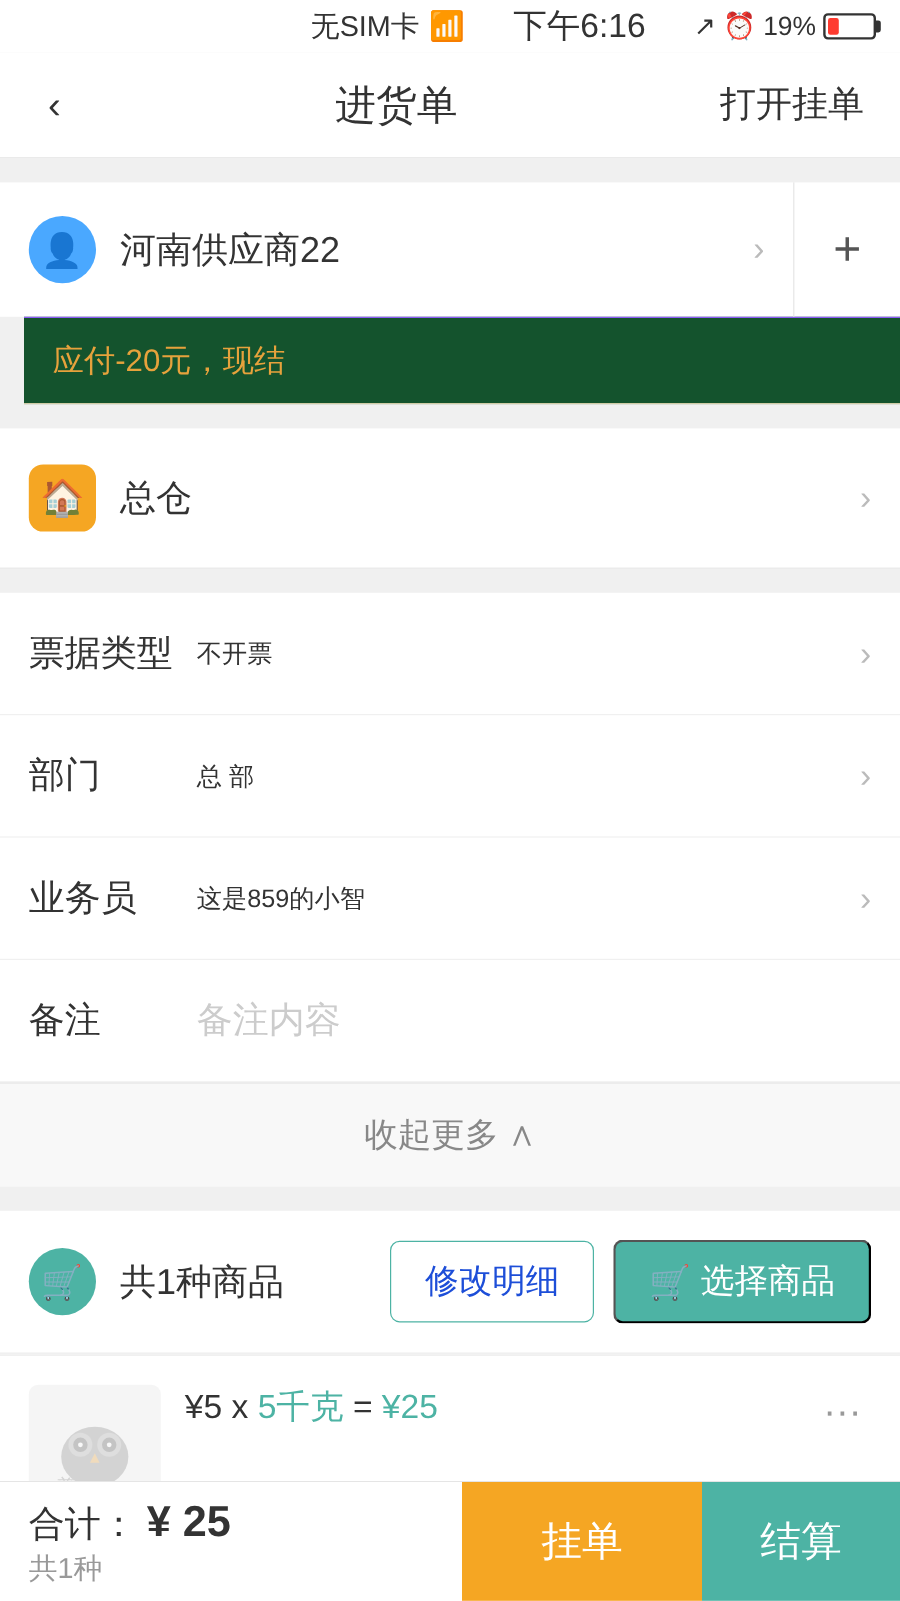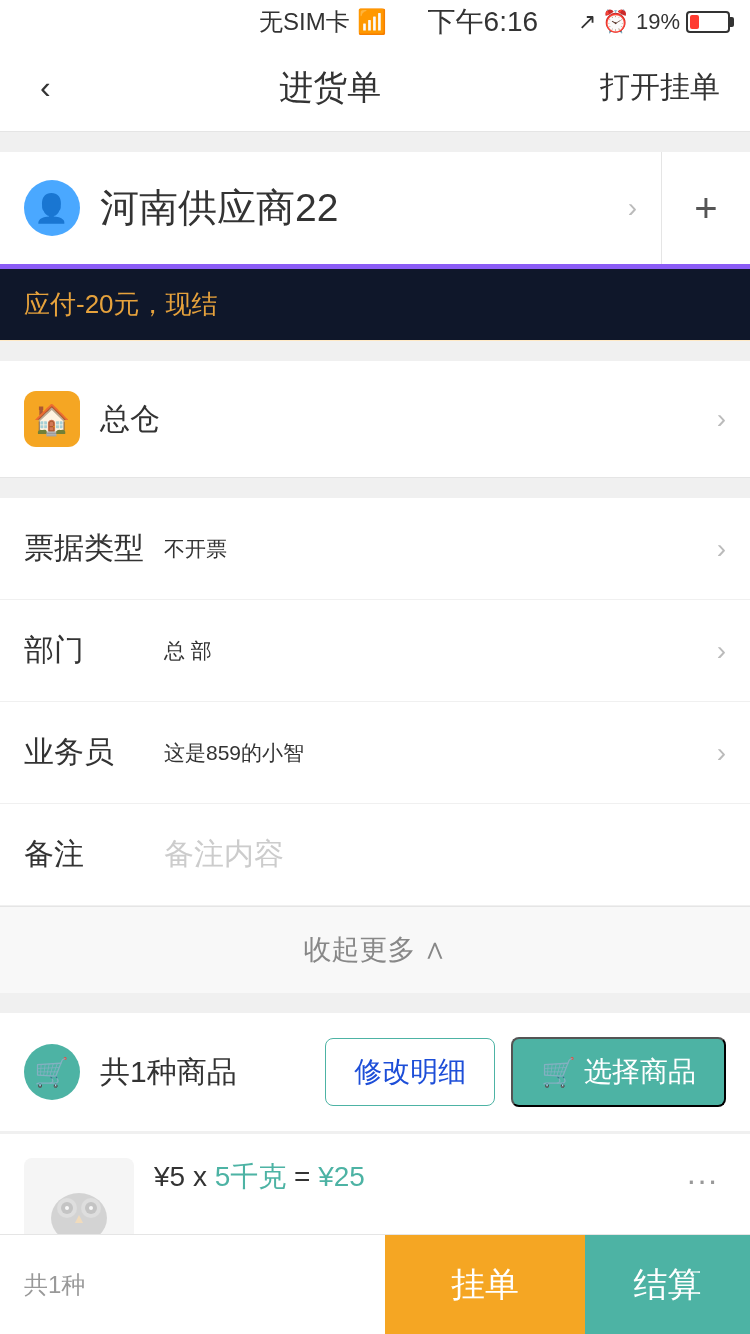--- a/index.html
+++ b/index.html
@@ -89,45 +89,46 @@
       border-right: 1px solid #e5e5e5;
       cursor: pointer;
     }
     .supplier-avatar {
       width: 56px; height: 56px; border-radius: 50%; background: #4aa8ff;
       display: flex; align-items: center; justify-content: center;
       font-size: 28px; color: #fff; margin-right: 20px; flex-shrink: 0;
     }
     .supplier-name {
       flex: 1;
-      font-size: 39px;
+      font-size: 30px;
       color: #333;
     }
     .chevron-right {
       font-size: 28px;
       color: #bbb;
     }
     .supplier-add {
       width: 88px;
       display: flex;
       align-items: center;
       justify-content: center;
       font-size: 40px;
       color: #555;
       cursor: pointer;
     }
 
     
     .warning-banner {
-      background: #0f172a;
+      background: #14532d;
       padding: 18px 24px;
       font-size: 26px;
       color: #e6a23c;
-      border-top: 5px solid #8b5cf6;
+      border-top: 1px solid #8b5cf6;
       border-bottom: 1px solid #ffe9c5;
+      margin-left: 20px;
     }
 
     
     .list-row {
       background: #fff;
       display: flex;
       align-items: center;
       padding: 30px 24px;
       border-bottom: 1px solid #e5e5e5;
       cursor: pointer;
@@ -445,17 +446,21 @@
       <span class="price-highlight">¥25</span>
     </div>
   </div>
   <span class="product-more">···</span>
 </div>
 
 <div class="spacer-bottom"></div>
 
 <div class="bottom-bar">
   <div class="bottom-total">
+    <div class="bottom-total-main">
+      <span>合计：</span>
+      <span class="total-amount">¥ 25</span>
+    </div>
     <div class="bottom-total-sub">共1种</div>
   </div>
   <div class="btn-hang">挂单</div>
   <div class="btn-checkout">结算</div>
 </div>
 
 </body></html>

